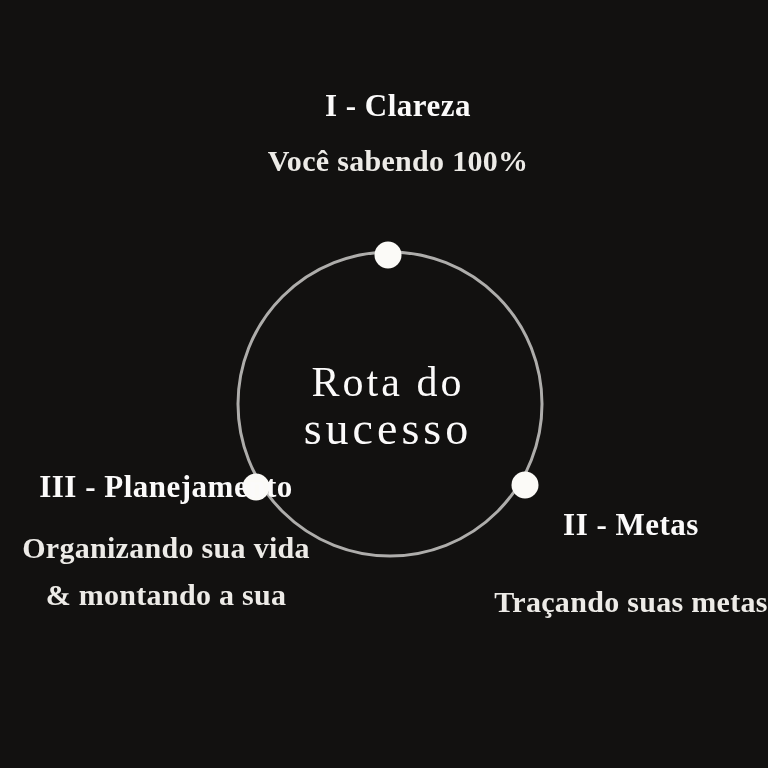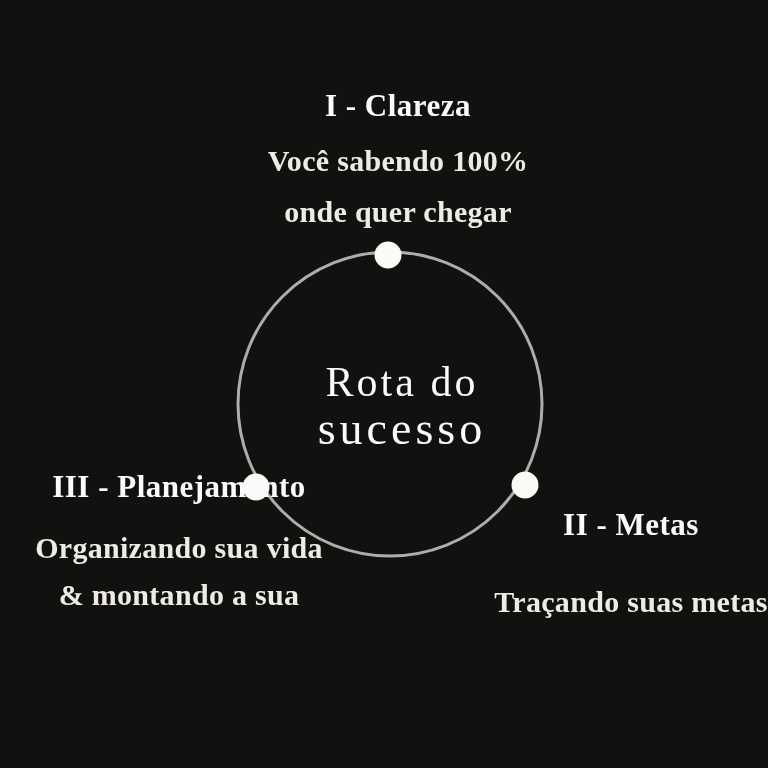--- a/index.html
+++ b/index.html
@@ -31,21 +31,21 @@
     fill: none;
     stroke: var(--circle-stroke);
     stroke-width: 3;
   }
   .node {
     fill: var(--node-fill);
     stroke: none;
   }
   .center-label {
     position: absolute;
-    left: 202px;
+    left: 188px;
     top: 358px;
     width: 400px;
     text-align: center;
     color: var(--heading-text);
   }
   .center-line1 {
     font-size: 42px;
     line-height: 48px;
     letter-spacing: 3px;
     font-weight: 400;
@@ -81,21 +81,21 @@
   }
   .step-clareza h2 { line-height: 42px; }
   .step-clareza .desc { margin-top: 8px; line-height: 51px; }
   .step-metas {
     left: 471px;
     top: 506px;
     width: 320px;
   }
   .step-metas .desc { margin-top: 34px; }
   .step-planejamento {
-    left: 19px;
+    left: 6px;
     top: 468px;
     width: 320px;
   }
   .step-planejamento h2 {
     max-width: 262px;
     margin: 0 auto;
   }
   .step-planejamento .desc { margin-top: 18px; }
 </style>
 </head>
@@ -112,21 +112,20 @@
 
   <div class="center-label">
     <div class="center-line1">Rota do</div>
     <div class="center-line2">sucesso</div>
   </div>
 
   <section class="step step-clareza">
     <h2>I - Clareza</h2>
     <div class="desc">
       <div>Você sabendo 100%</div>
-      <div>onde quer chegar</div>
     </div>
   </section>
 
   <section class="step step-metas">
     <h2>II - Metas</h2>
     <div class="desc">
       <div>Traçando suas metas</div>
     </div>
   </section>
 

